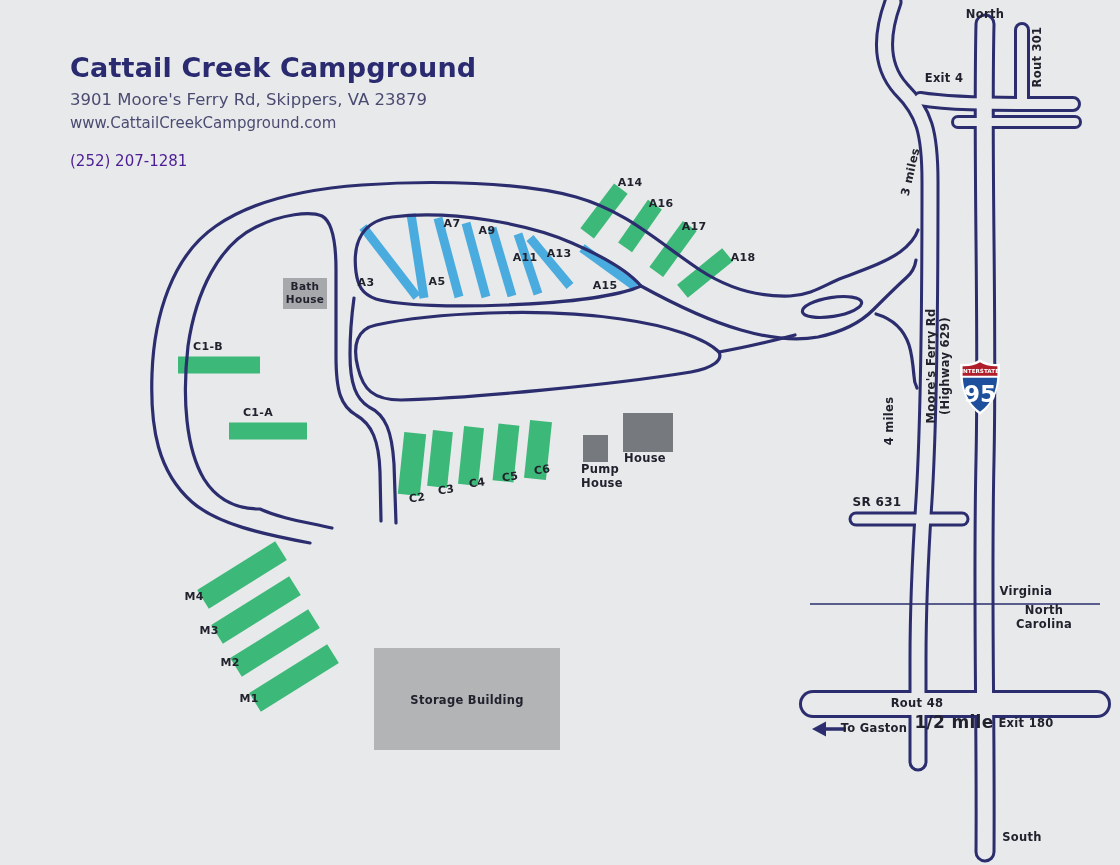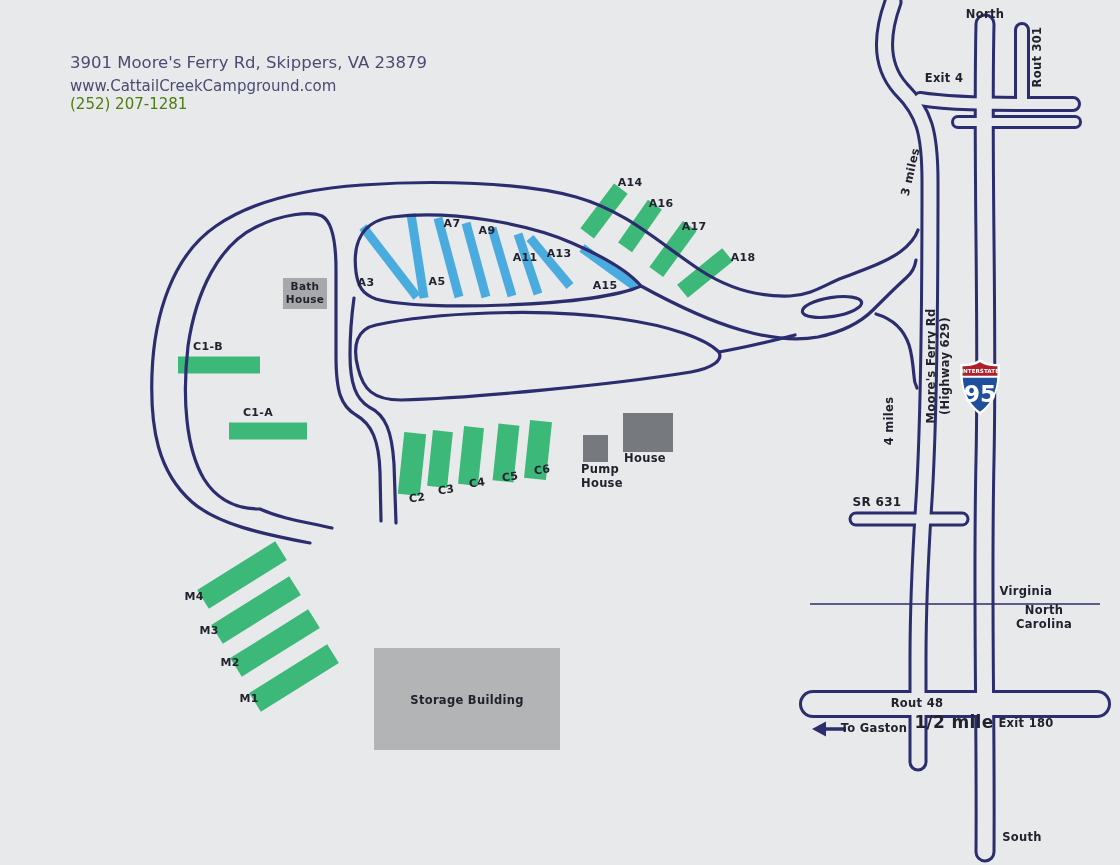--- a/index.html
+++ b/index.html
@@ -6,23 +6,23 @@
   body{
     background:#e7e9ea;
     font-family:"DejaVu Sans","Liberation Sans",sans-serif;
     width:1120px;height:865px;overflow:hidden;
   }
   #canvas{position:relative;width:1120px;height:865px;background:#e7e9ea;}
 
   
   #header{position:absolute;left:70px;top:52px;z-index:6;}
   #header .title{font-size:27px;font-weight:800;color:#2a2a70;letter-spacing:.2px;}
-  #header .addr{font-size:16.5px;color:#4b4b72;margin-top:1px;}
+  #header .addr{font-size:16.5px;color:#4b4b72;margin-top:7px;}
   #header .site{font-size:15px;color:#4b4b72;margin-top:5px;}
-  #header .phone{font-size:15px;color:#4d7c0f;margin-top:0;}
+  #header .phone{font-size:15px;color:#4c1d95;margin-top:20px;}
 
   
   #sites-layer{position:absolute;inset:0;z-index:1;}
   #map-svg{position:absolute;left:0;top:0;z-index:2;}
   #buildings-layer{position:absolute;inset:0;z-index:3;}
   #labels-layer{position:absolute;inset:0;z-index:4;}
   #shield{position:absolute;z-index:5;left:959px;top:358px;}
 
   .site-rect{position:absolute;}
   .building{position:absolute;}
@@ -30,20 +30,21 @@
     position:absolute;font-weight:700;color:#22222e;
     white-space:pre-line;line-height:1.2;letter-spacing:.3px;text-align:center;
   }
 </style>
 </head>
 <body>
 
 <div id="canvas">
 
   <div id="header">
+    <div class="title">Cattail Creek Campground</div>
     <div class="addr">3901 Moore's Ferry Rd, Skippers, VA 23879</div>
     <div class="site">www.CattailCreekCampground.com</div>
     <div class="phone">(252) 207-1281</div>
   </div>
 
   <div id="sites-layer">
       <div class="site-rect" style="left: 604px; top: 211px; width: 17px; height: 56px; background: rgb(60, 184, 120); transform: translate(-50%, -50%) rotate(37deg);"></div>
       <div class="site-rect" style="left: 640px; top: 226px; width: 17px; height: 52px; background: rgb(60, 184, 120); transform: translate(-50%, -50%) rotate(35deg);"></div>
       <div class="site-rect" style="left: 673px; top: 249px; width: 17px; height: 57px; background: rgb(60, 184, 120); transform: translate(-50%, -50%) rotate(36deg);"></div>
       <div class="site-rect" style="left: 705px; top: 273px; width: 17px; height: 58px; background: rgb(60, 184, 120); transform: translate(-50%, -50%) rotate(51deg);"></div>

